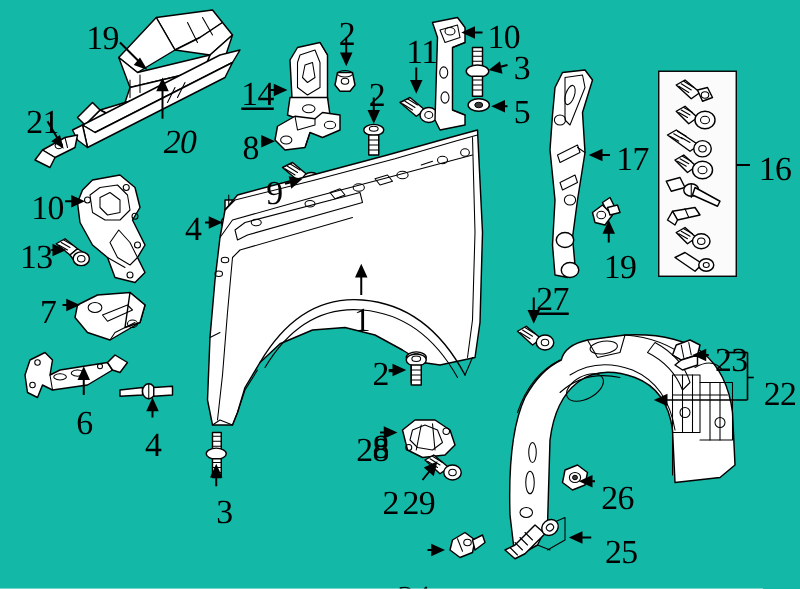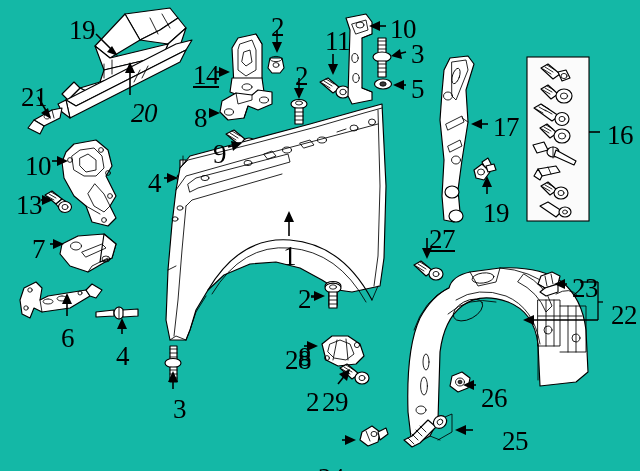--- a/index.html
+++ b/index.html
@@ -561,17 +561,17 @@
   <div class="callout" style="left:283px; top:243px;">1</div>
   <div class="callout" style="left:298px; top:286px;">2</div>
   <div class="callout" style="left:173px; top:396px;">3</div>
   <div class="callout" style="left:285px; top:347px;">28</div>
   <div class="callout" style="left:322px; top:389px;">29</div>
   <div class="callout" style="left: 306px; top: 389px;">2</div>
   <div class="callout" style="left:429px; top:226px;text-decoration:underline;">27</div>
   <div class="callout" style="left:572px; top:275px;">23</div>
   <div class="callout" style="left:611px; top:302px;">22</div>
   <div class="callout" style="left:481px; top:385px;">26</div>
-  <div class="callout" style="left:502px; top:428px;">25</div>
+  <div class="callout" style="left:484px; top:428px;">25</div>
   <div class="callout" style="left:318px; top:432px;margin-top:33px;">24</div>
 
 <div class="callout" style="left: 298px; top: 344px;">8</div>
   </div>
 
 </body></html>

